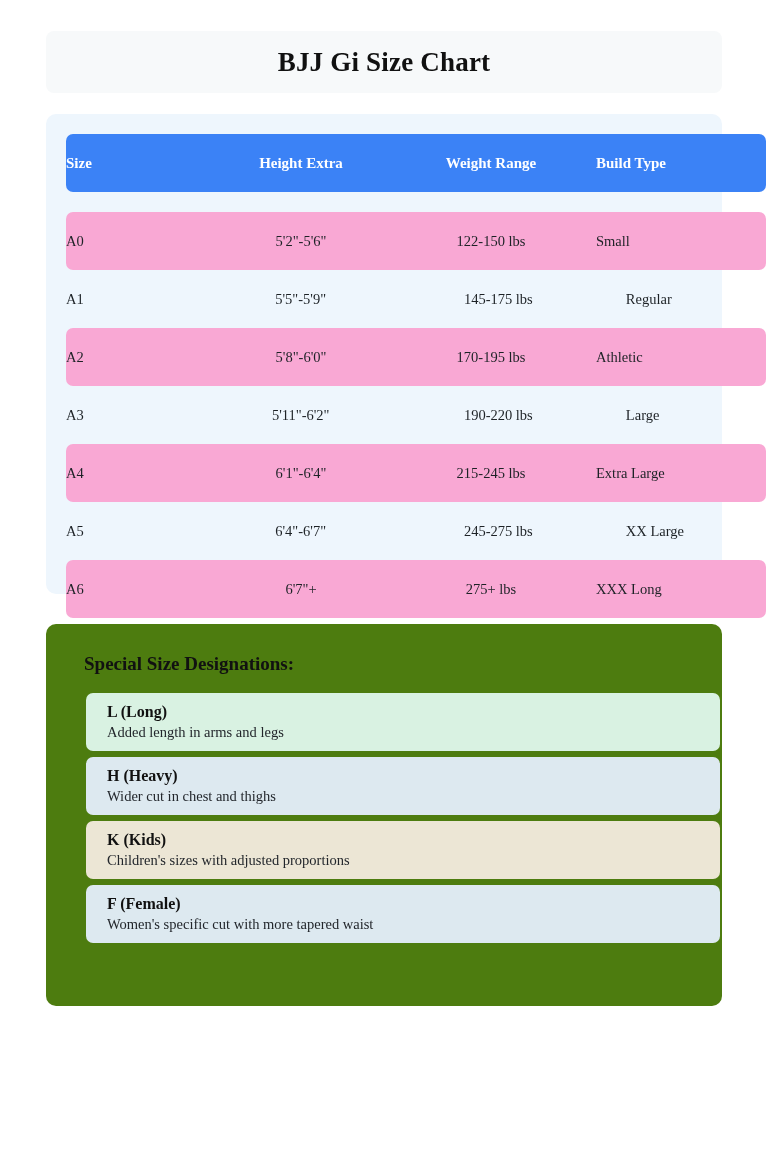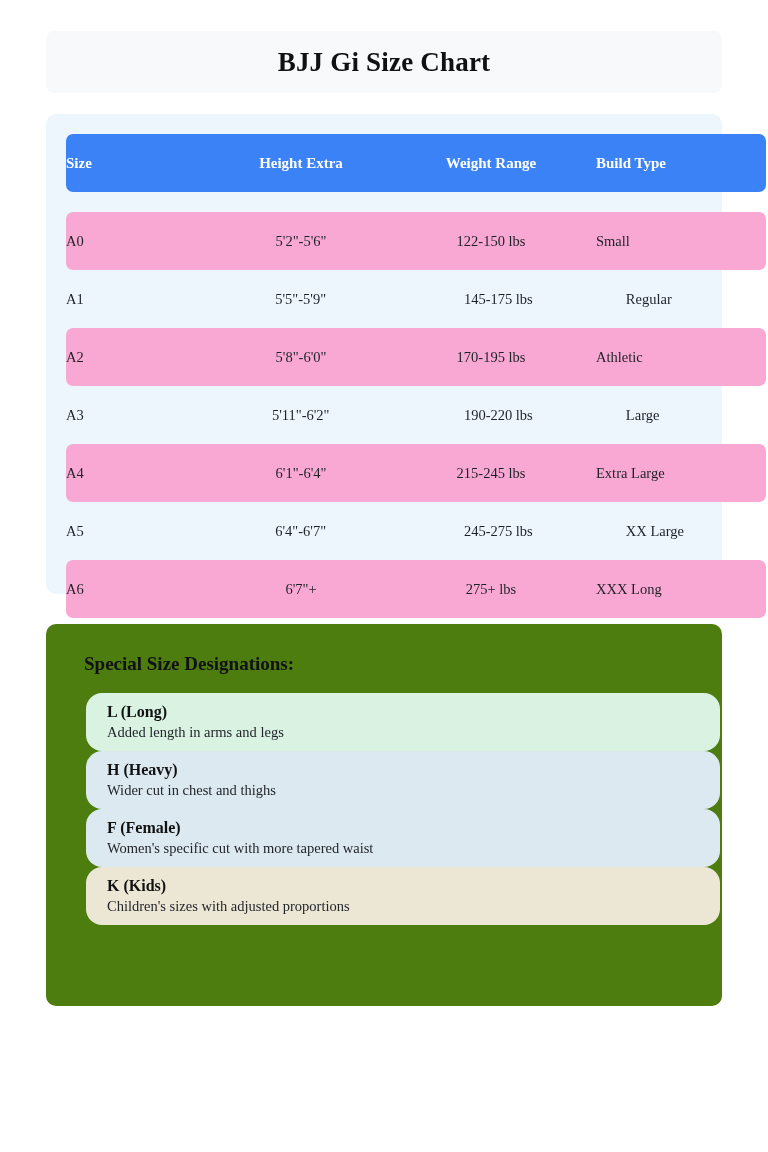--- a/index.html
+++ b/index.html
@@ -113,23 +113,23 @@
     line-height: 1;
   }
   .desig-list {
     margin-left: 20px;
     width: 634px;
   }
   .desig-item {
     box-sizing: border-box;
     width: 634px;
     height: 58px;
-    border-radius: 16px;
+    border-radius: 7px;
     padding: 8px 0 0 21px;
-    margin-bottom: 0;
+    margin-bottom: 6px;
   }
   .desig-code {
     font-size: 16px;
     font-weight: bold;
     color: #111111;
     line-height: 1.35;
   }
   .desig-desc {
     font-size: 14.5px;
     color: #22262b;
@@ -215,26 +215,26 @@
       <div class="desig-item" style="background: rgb(217, 242, 226);">
         <div class="desig-code">L (Long)</div>
         <div class="desig-desc">Added length in arms and legs</div>
       </div>
 
       <div class="desig-item" style="background: rgb(221, 233, 240);">
         <div class="desig-code">H (Heavy)</div>
         <div class="desig-desc">Wider cut in chest and thighs</div>
       </div>
 
+      <div class="desig-item" style="background: rgb(236, 230, 213);">
+        <div class="desig-code">K (Kids)</div>
+        <div class="desig-desc">Children's sizes with adjusted proportions</div>
+      </div>
+
       <div class="desig-item" style="background: rgb(221, 233, 240);">
         <div class="desig-code">F (Female)</div>
         <div class="desig-desc">Women's specific cut with more tapered waist</div>
       </div>
 
-      <div class="desig-item" style="background: rgb(236, 230, 213);">
-        <div class="desig-code">K (Kids)</div>
-        <div class="desig-desc">Children's sizes with adjusted proportions</div>
-      </div>
-
     </div>
   </div>
 
 </div>
 
 </body></html>

